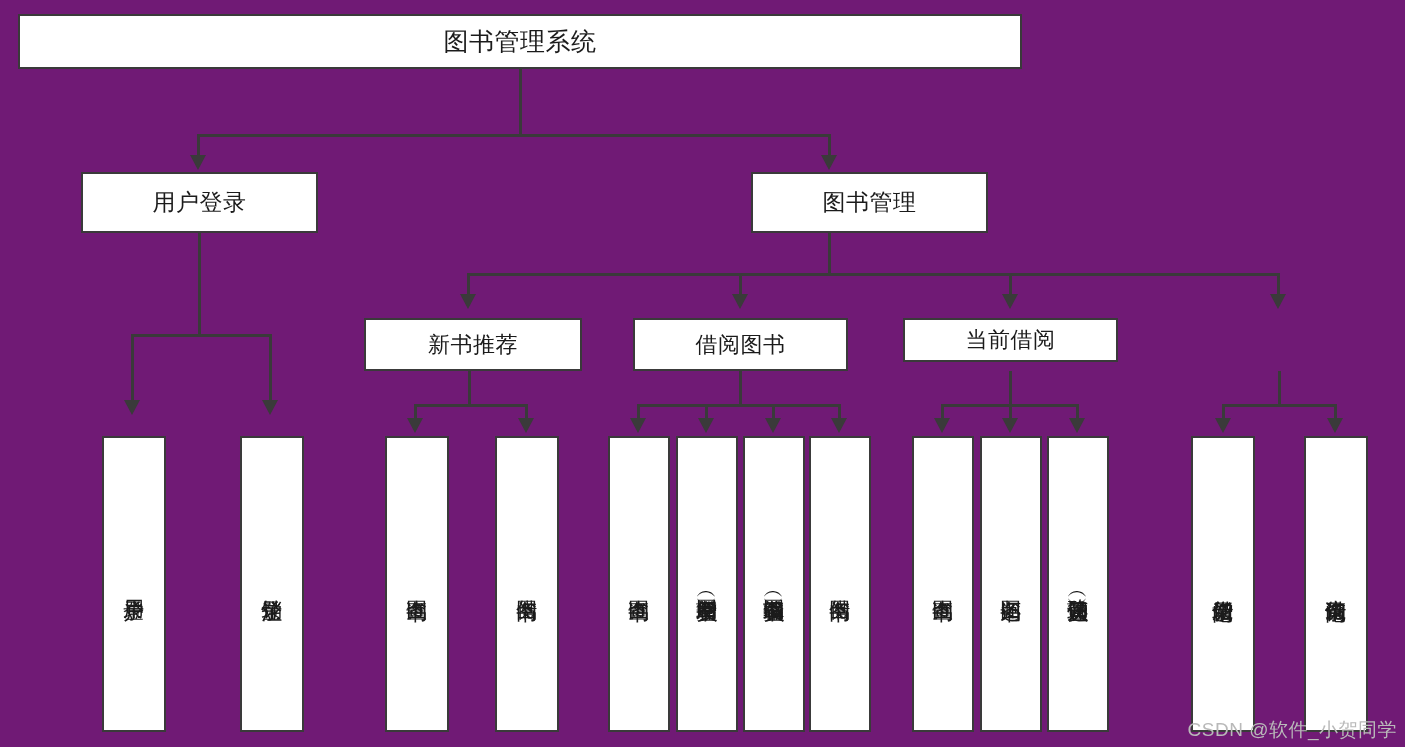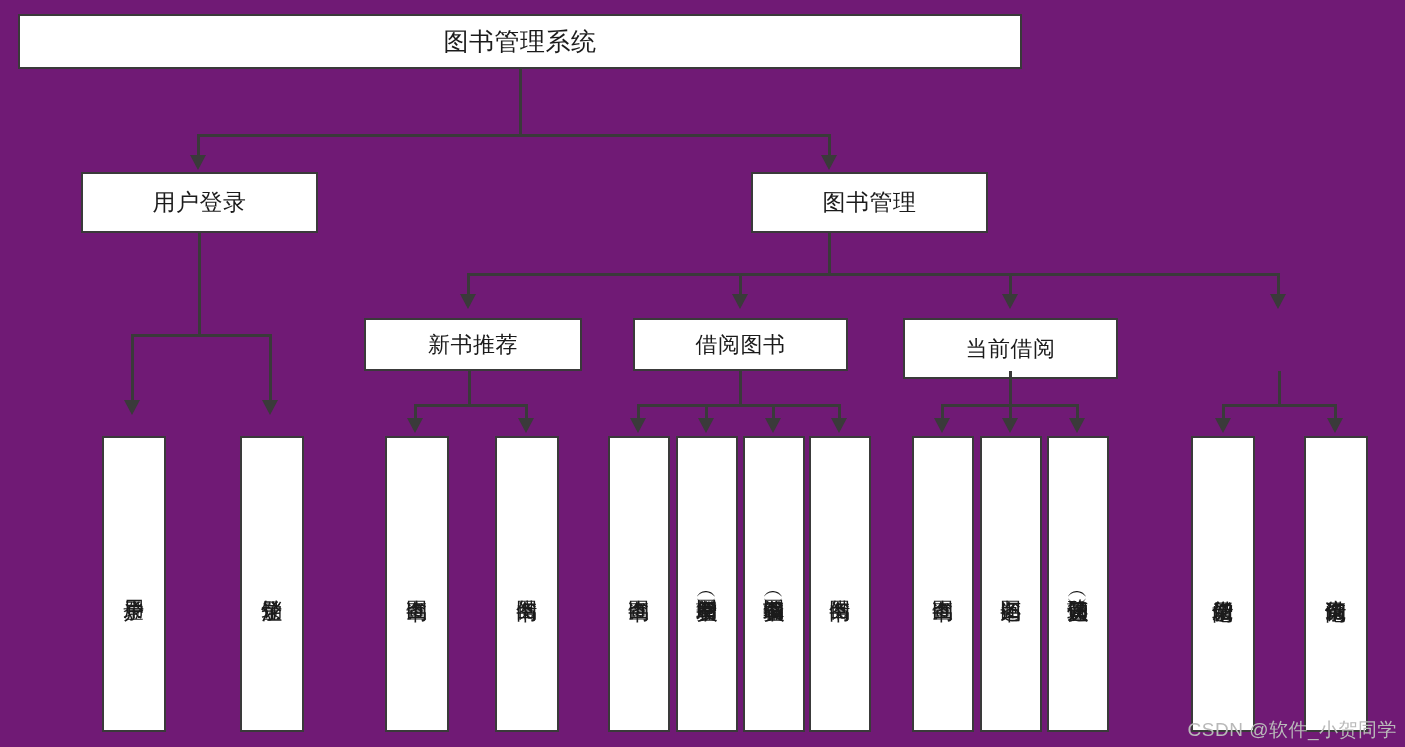--- a/index.html
+++ b/index.html
@@ -121,21 +121,21 @@
 
   <div class="edge vline" style="left:1277px; top:273px; width:3px; height:23px;"></div>
   <div class="arrow" style="left:1270px; top:294px;"></div>
 
   <div class="node h lvl3-node" style="left:364px; top:318px; width:218px; height:53px;">
     <span class="lbl">新书推荐</span>
   </div>
   <div class="node h lvl3-node" style="left:633px; top:318px; width:215px; height:53px;">
     <span class="lbl">借阅图书</span>
   </div>
-  <div class="node h lvl3-node" style="left:903px; top:318px; width:215px; height:61px;align-items:center;">
+  <div class="node h lvl3-node" style="left:903px; top:318px; width:215px; height:44px;align-items:center;">
     <span class="lbl">当前借阅</span>
   </div>
 
   <div class="edge vline" style="left:468px; top:371px; width:3px; height:36px;"></div>
   <div class="edge hline" style="left:414px; top:404px; width:114px; height:3px;"></div>
   <div class="edge vline" style="left:414px; top:404px; width:3px; height:16px;"></div>
   <div class="arrow" style="left:407px; top:418px;"></div>
   <div class="edge vline" style="left:525px; top:404px; width:3px; height:16px;"></div>
   <div class="arrow" style="left:518px; top:418px;"></div>
 

